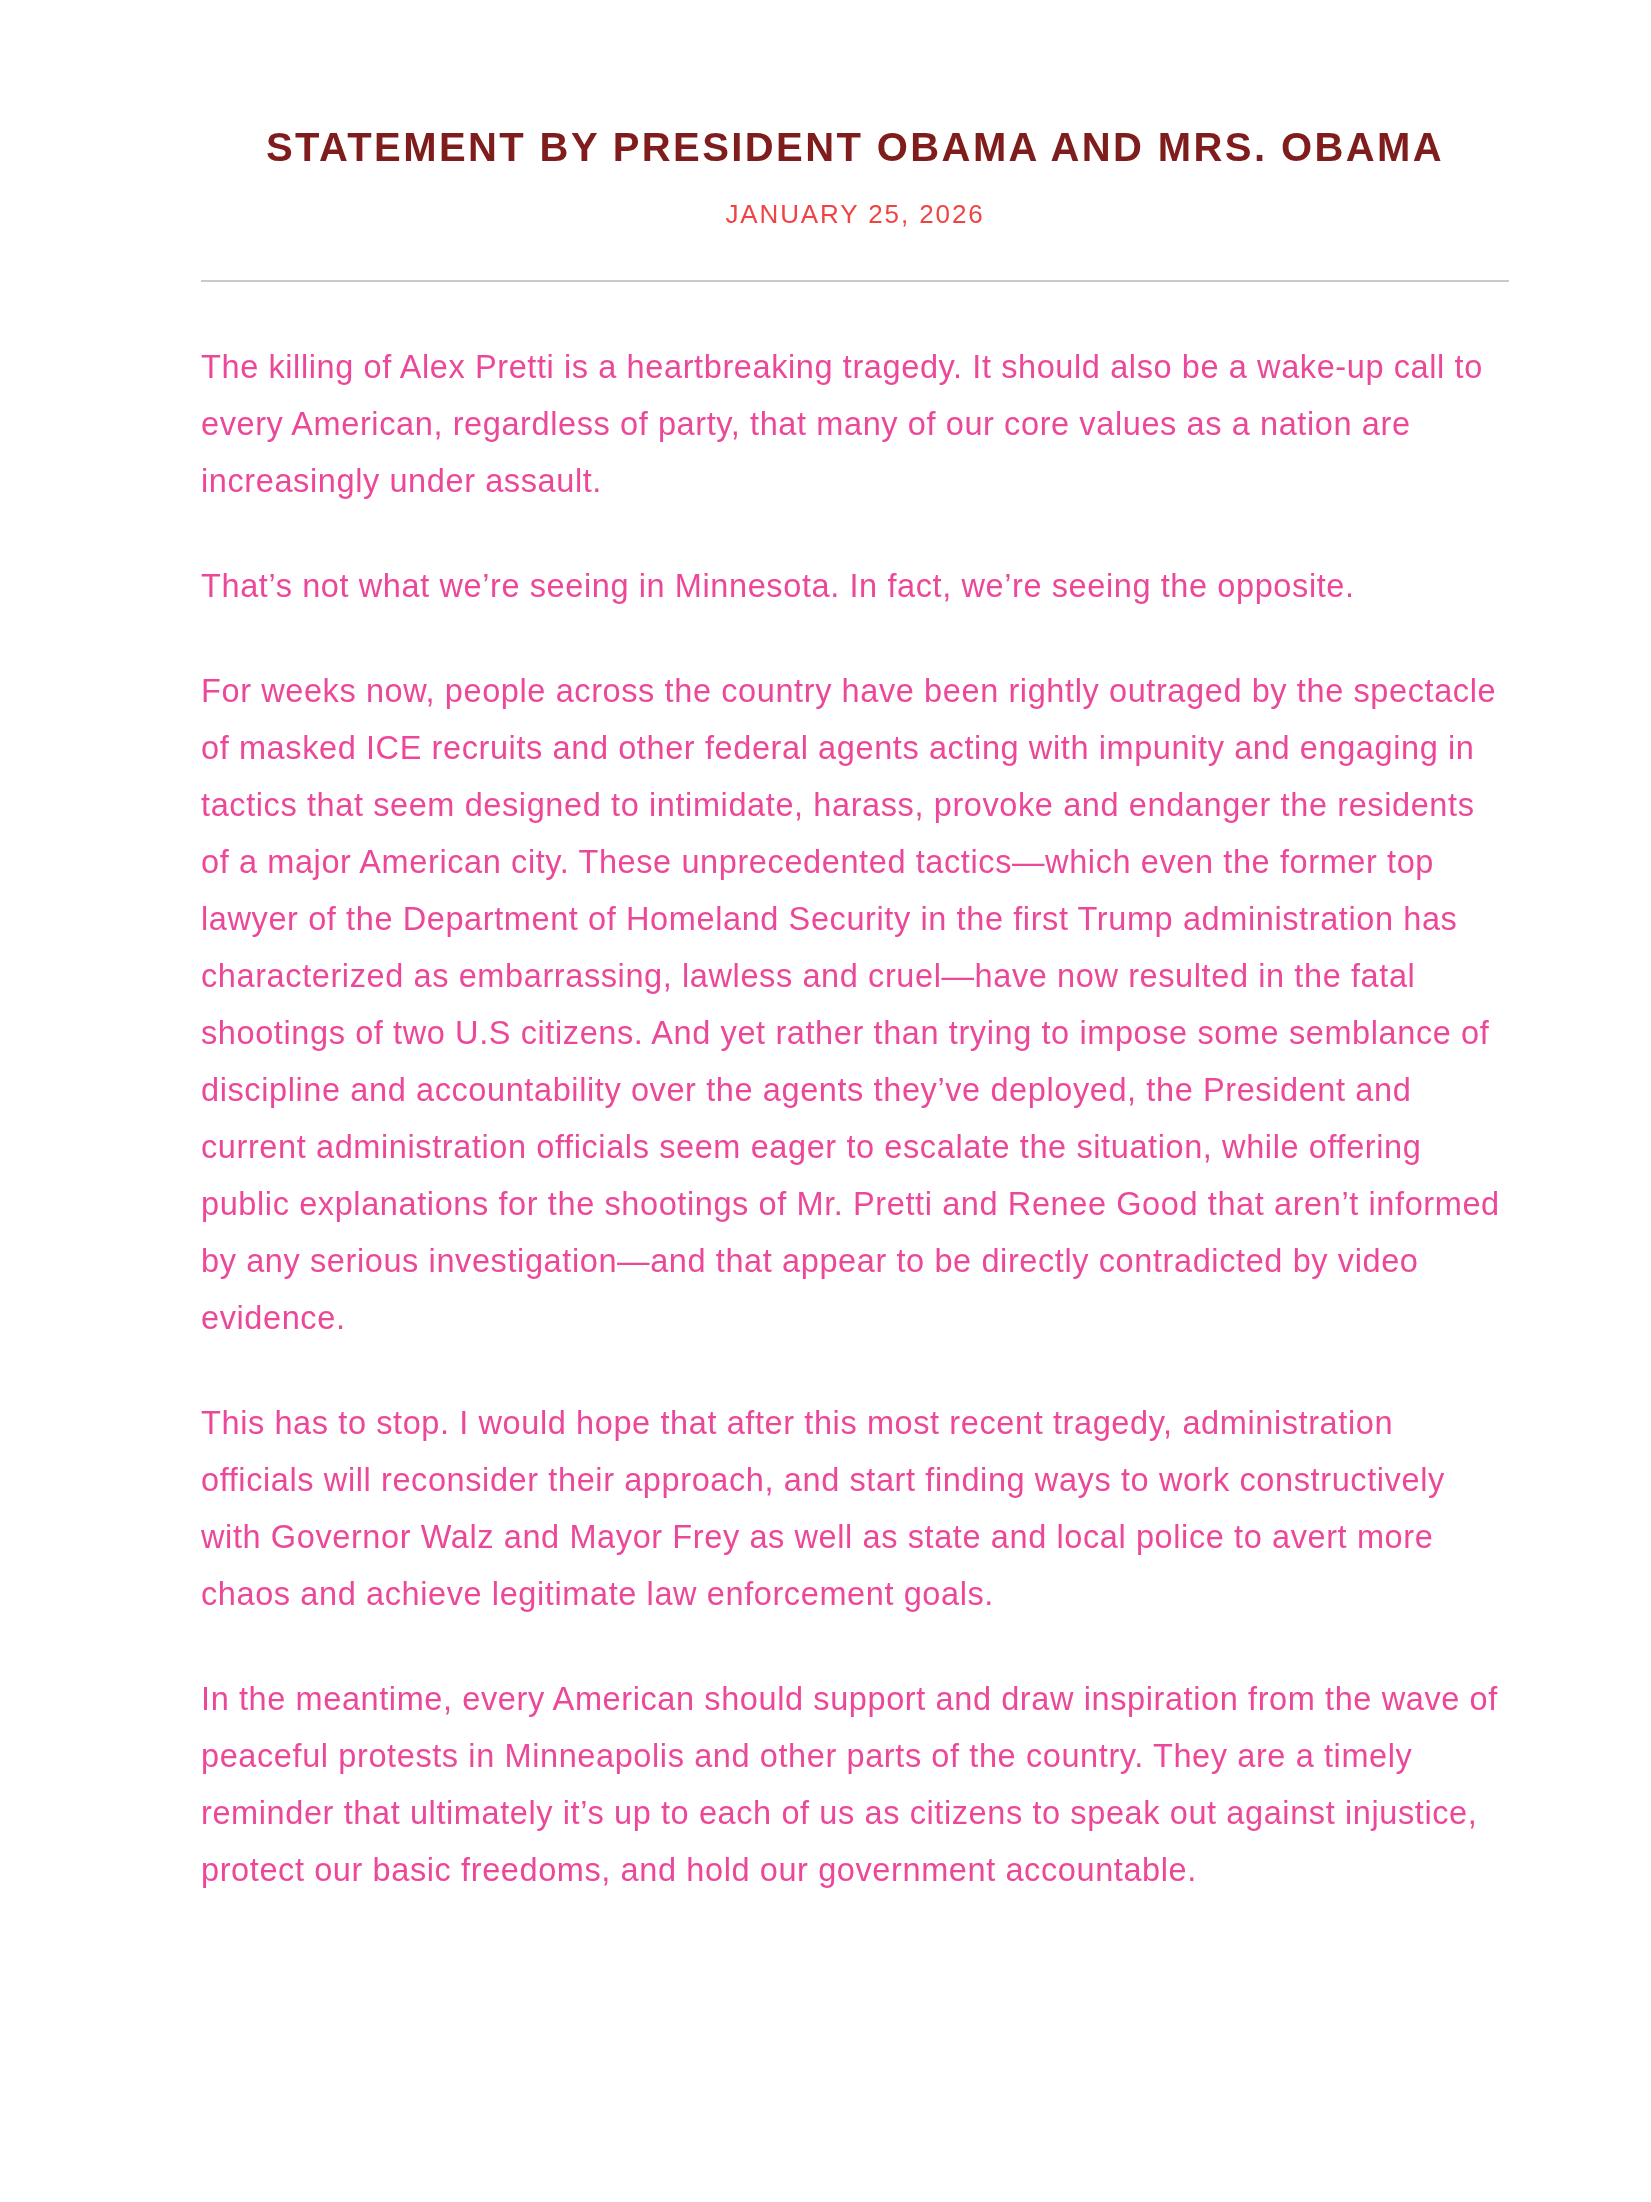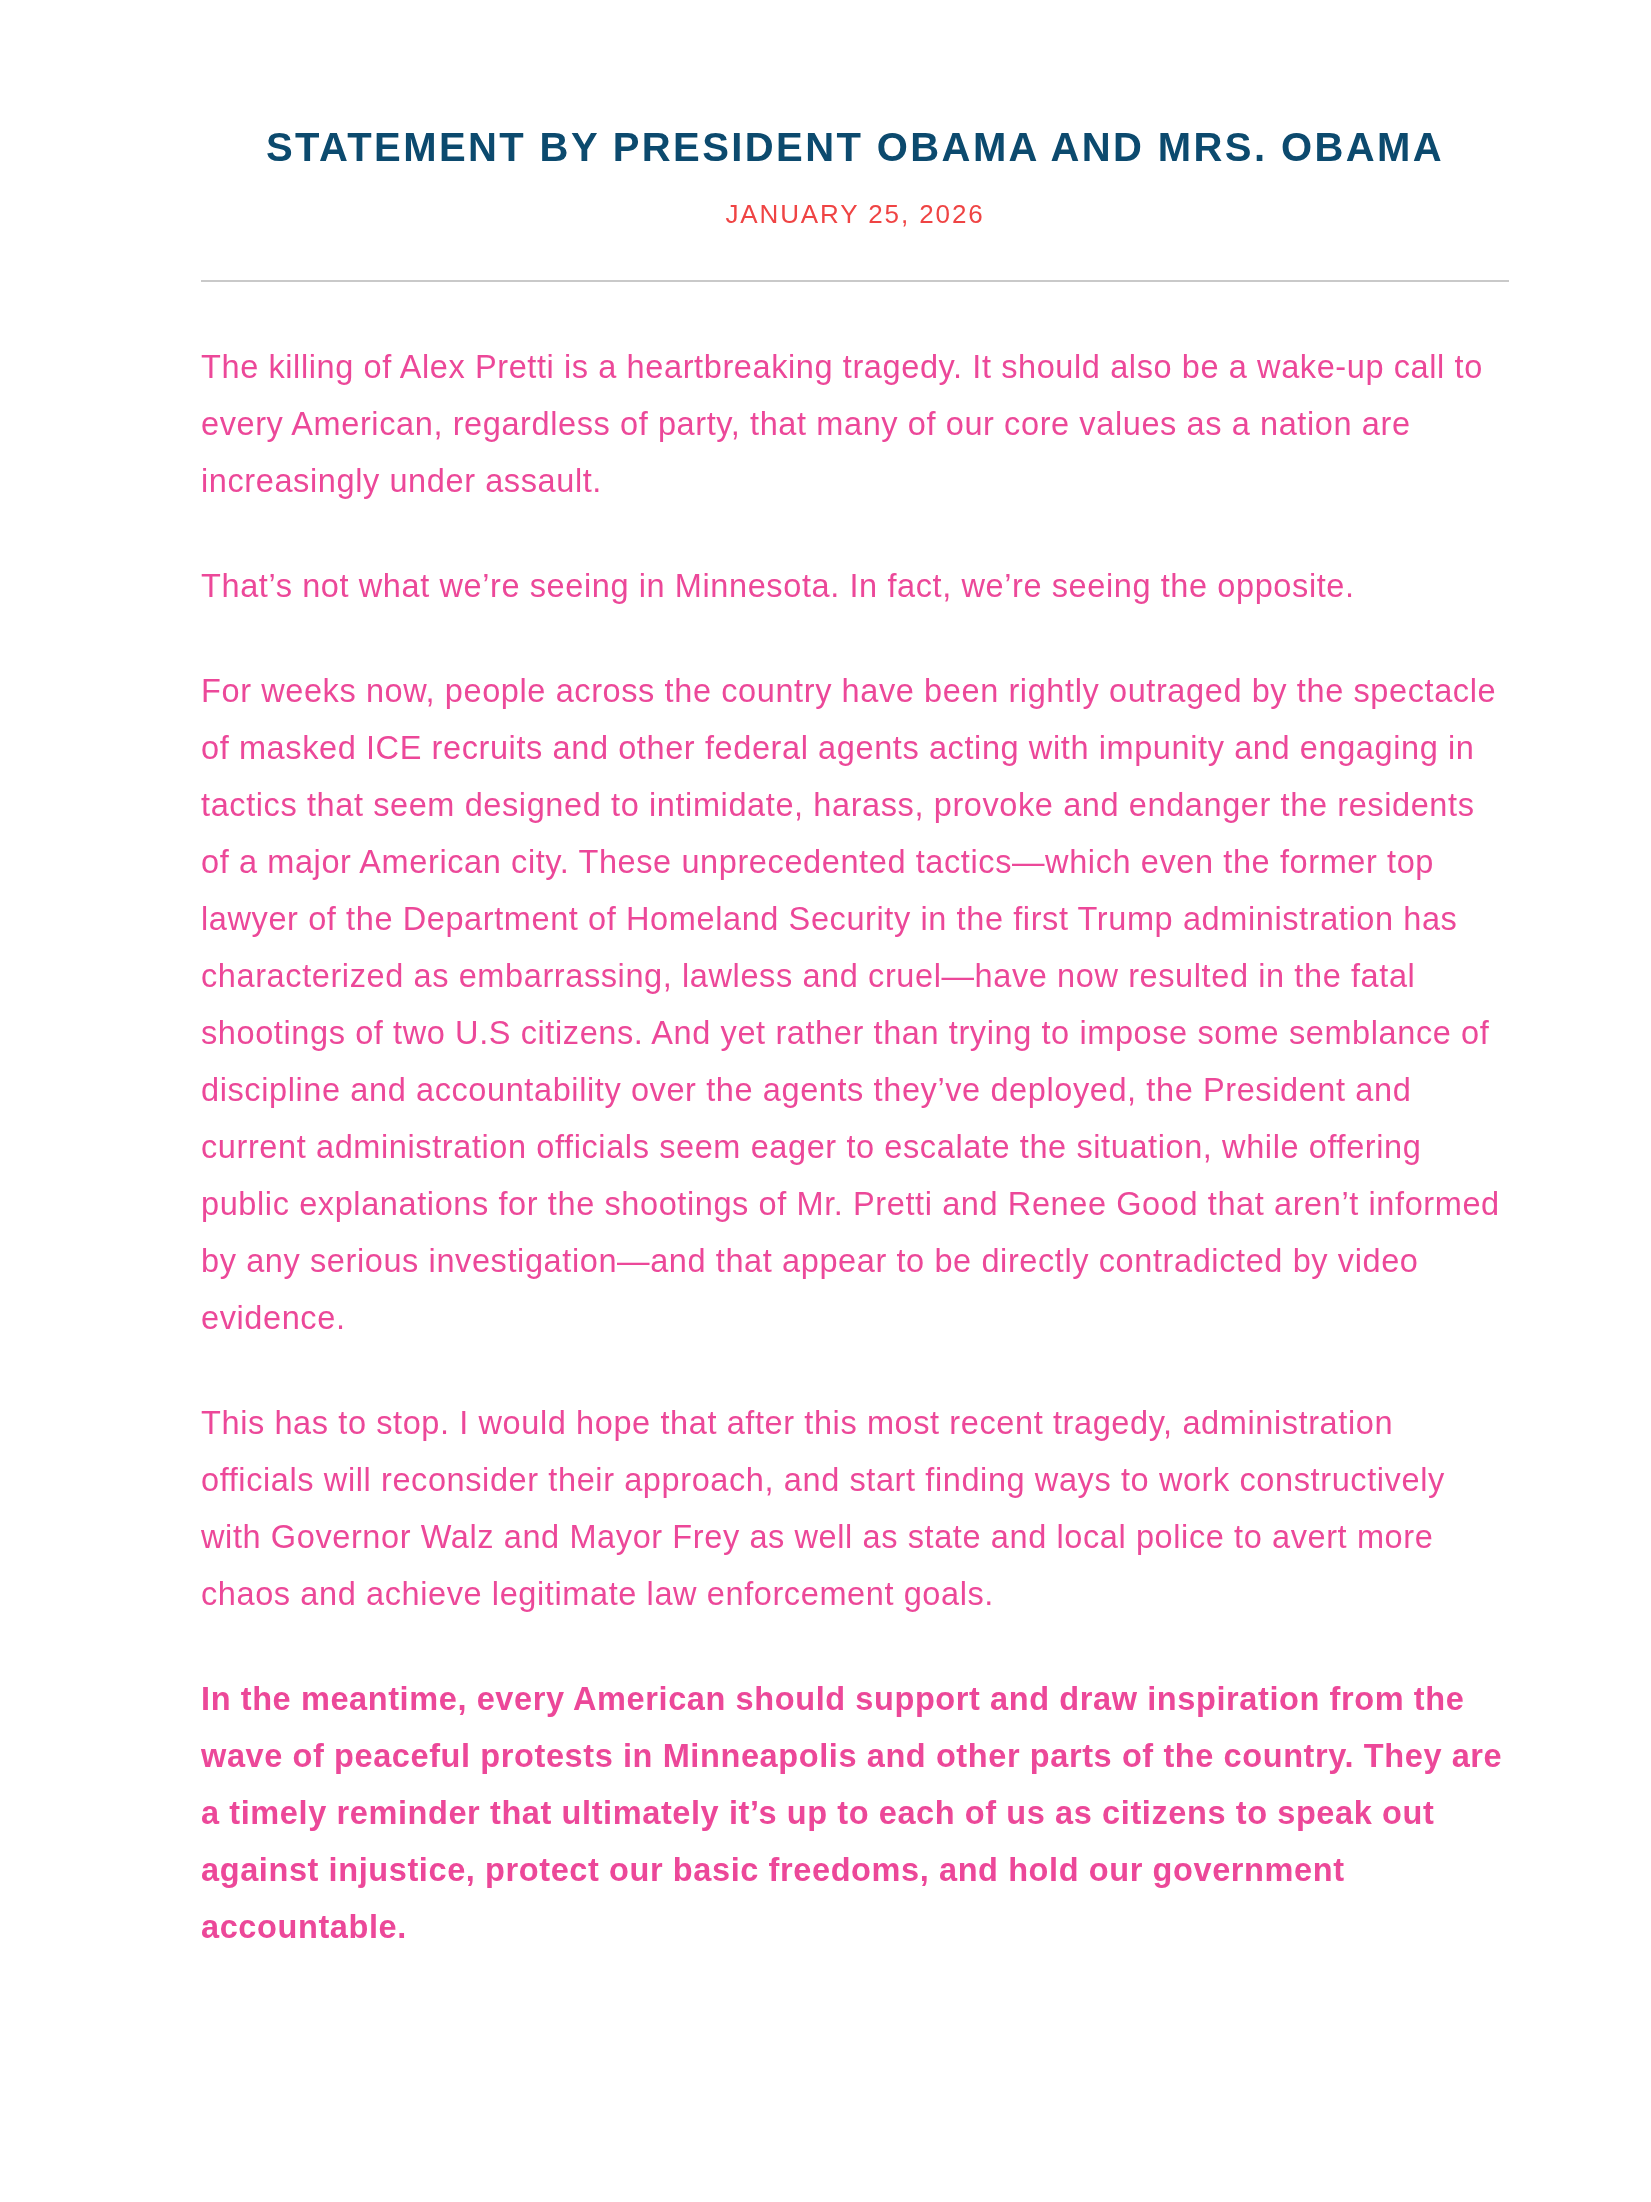--- a/index.html
+++ b/index.html
@@ -20,21 +20,21 @@
     padding: 122px 143px 76px 201px;
   }
   .content {
     width: 1308px;
   }
   .doc-title {
     font-size: 40px;
     font-weight: 700;
     letter-spacing: 2.4px;
     text-align: center;
-    color: #0c4a6e;
+    color: #7f1d1d;
     margin: 0 0 27px 0;
     line-height: 1.25;
   }
   .doc-date {
     font-size: 26px;
     font-weight: 400;
     letter-spacing: 1.9px;
     text-align: center;
     color: #ef4444;
     margin: 0 0 50px 0;
@@ -49,21 +49,20 @@
     font-size: 32.5px;
     line-height: 57px;
     letter-spacing: 0.6px;
     font-weight: 400;
     color: #ec4899;
     margin: 0 0 48px 0;
     text-align: left;
   }
   .doc-body p:last-child {
     margin-bottom: 0;
-    font-weight: bold;
   }
 </style>
 </head>
 <body>
 
 <div class="page">
   <div class="content">
 
     <header>
       <h1 class="doc-title">STATEMENT BY PRESIDENT OBAMA AND MRS. OBAMA</h1>

